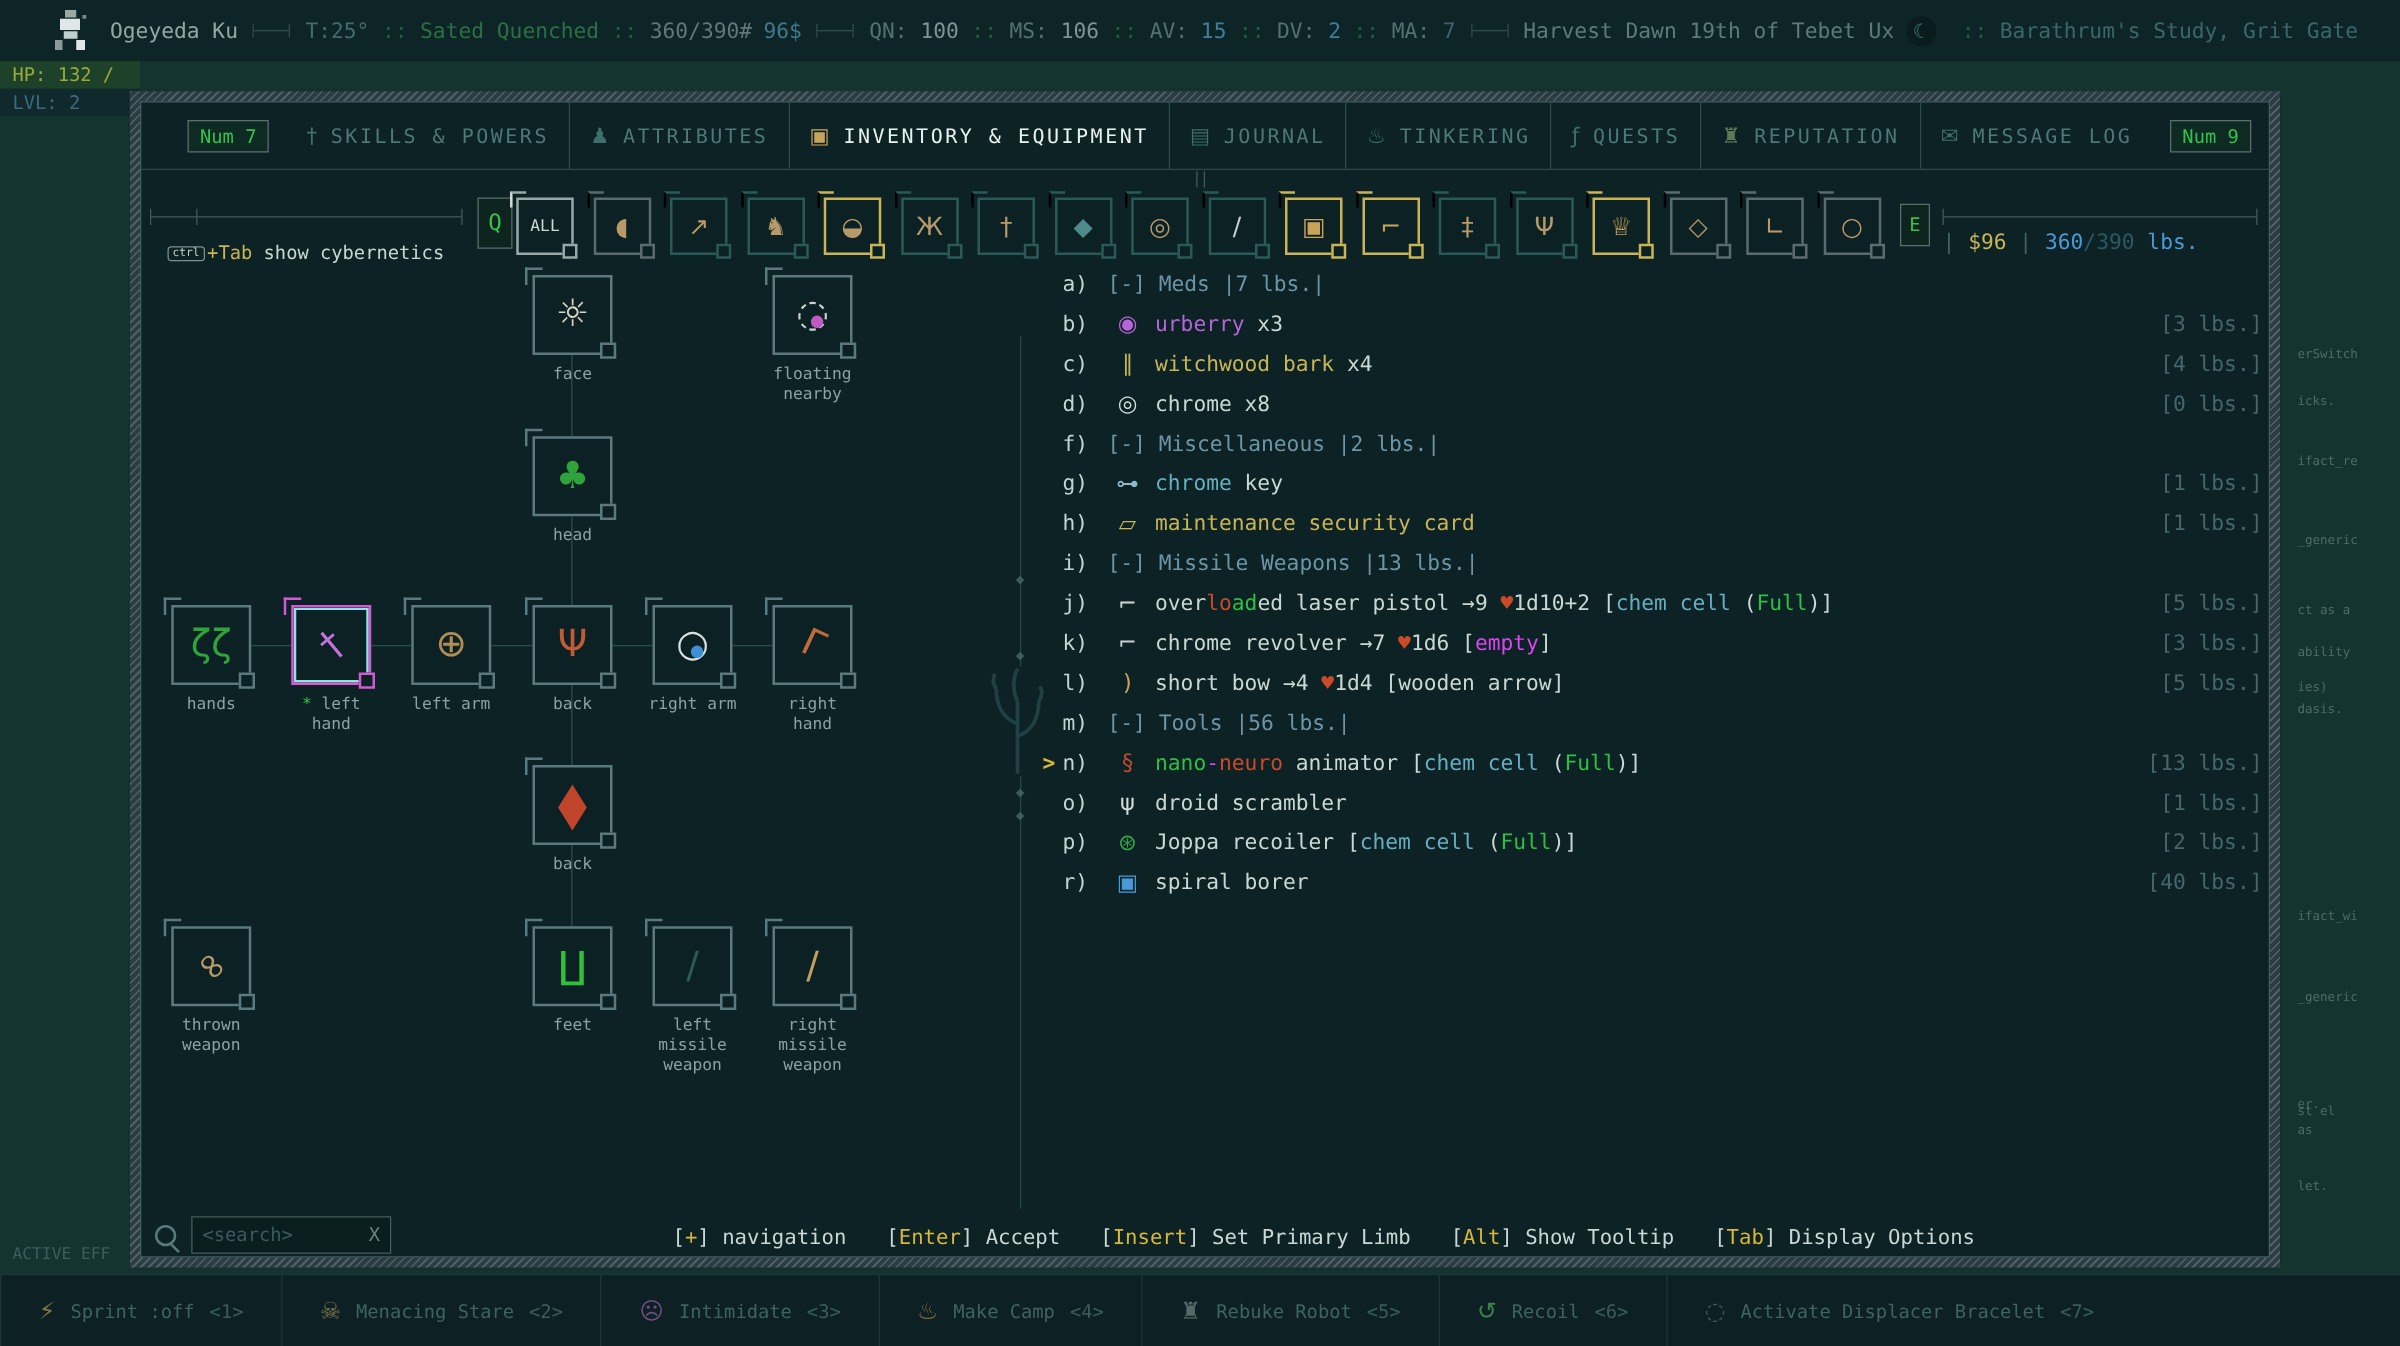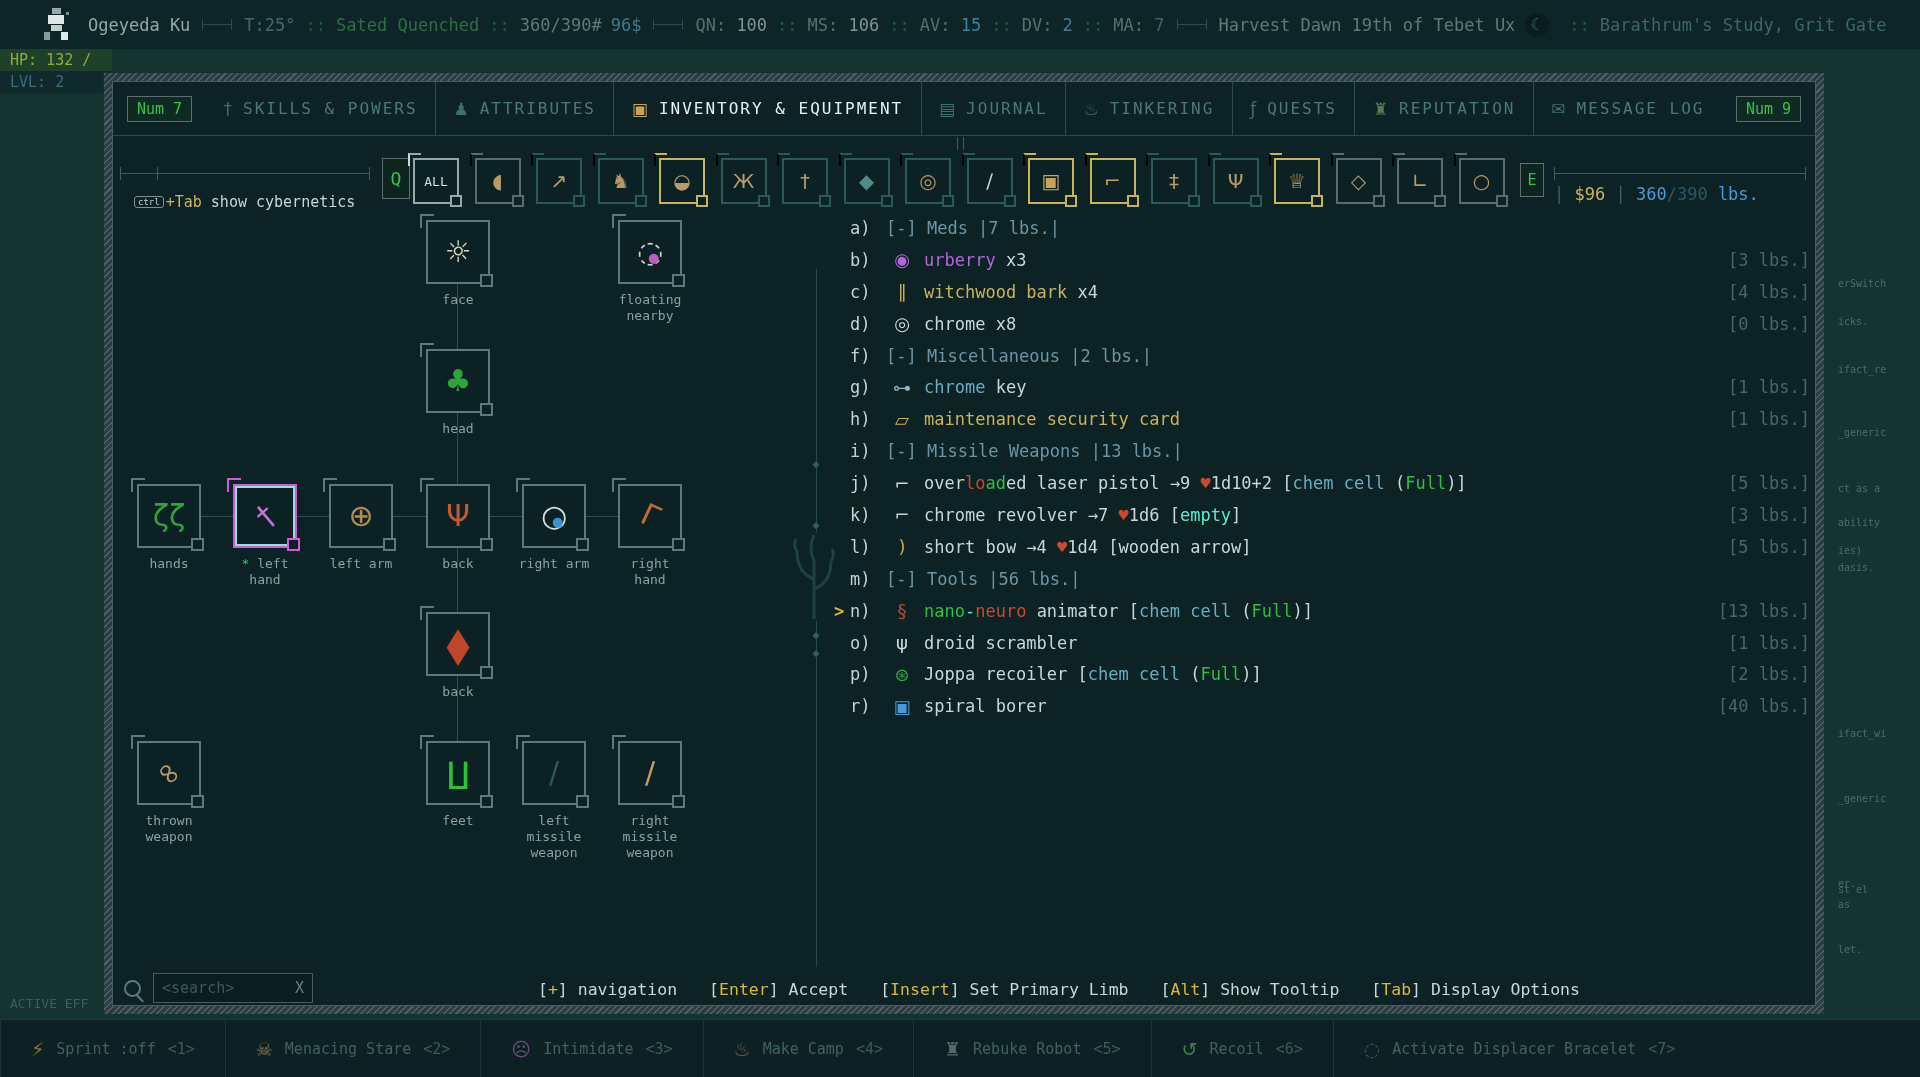--- a/index.html
+++ b/index.html
@@ -48,21 +48,21 @@
 
   
   #win{position:absolute;left:104px;top:73px;width:1720px;height:941px;padding:8px;
     background:repeating-linear-gradient(135deg,#4e6063 0 1.5px,#2b3c42 1.5px 4.5px);
     box-shadow:0 0 0 1px #1a2e30;}
   #win-content{position:relative;width:100%;height:100%;background:#0c2224;
     box-shadow:inset 0 0 0 1px #465e61;overflow:hidden;}
 
   
   #tabbar{position:absolute;left:1px;top:1px;right:1px;height:54px;display:flex;align-items:center;
-    border-bottom:1px solid #2b4b4f;}
+    border-bottom:1px solid #2b4b4f;padding-left:23px;}
   .numbadge{flex:none;margin:0 14px;padding:3px 9px;border:1px solid #5c6f6f;background:#0e2a22;
     color:#35c24a;font-size:15px;white-space:nowrap;}
   .tab{flex:auto;display:flex;align-items:center;justify-content:center;gap:11px;height:100%;
     border-left:1px solid #2b4b4f;color:#4c7878;font-size:16px;letter-spacing:2px;white-space:nowrap;
     padding:0 10px;}
   .tab:first-of-type{border-left:none;}
   .tab.active{color:#e8f2ee;}
   .tab-icon{font-family:"DejaVu Sans",sans-serif;font-size:17px;letter-spacing:0;}
 
   
@@ -120,21 +120,21 @@
   
   #invlist{position:absolute;left:738px;top:131px;width:960px;}
   .irow{position:relative;height:31.9px;display:flex;align-items:center;font-size:17px;white-space:nowrap;}
   .cursor{position:absolute;left:-16px;color:#d8b73c;font-weight:bold;}
   .ltr{flex:none;width:36px;color:#c2d5d3;}
   .icn{flex:none;width:32px;text-align:center;font-family:"DejaVu Sans",sans-serif;font-size:18px;}
   .itext{flex:none;padding-left:6px;}
   .cattext{flex:none;color:#6d95a5;text-align:right;}
   .wt{margin-left:auto;color:#47666c;}
   .sg.white{color:#c9d8d4;} .sg.purple{color:#b565d8;} .sg.yellow{color:#c9b458;}
-  .sg.cyan{color:#68aec2;} .sg.green{color:#2fbf45;} .sg.red{color:#cb4a2a;} .sg.dim{color:#5eead4;}
+  .sg.cyan{color:#68aec2;} .sg.green{color:#2fbf45;} .sg.red{color:#cb4a2a;} .sg.dim{color:#d946ef;}
 
   
   #searchwrap{position:absolute;left:12px;top:892px;display:flex;align-items:center;gap:12px;}
   #search-icon{position:relative;width:17px;height:17px;border:2px solid #5b7a7c;border-radius:50%;}
   #search-icon::after{content:"";position:absolute;left:13px;top:12px;width:2px;height:9px;
     background:#5b7a7c;transform:rotate(-45deg);}
   #searchbox{width:160px;height:30px;border:1px solid #44605e;background:#0a1d1f;display:flex;
     align-items:center;padding:0 8px;font-size:15px;}
   #search-ph{color:#3b5a5e;flex:auto;}
   #search-x{color:#6a8487;}

